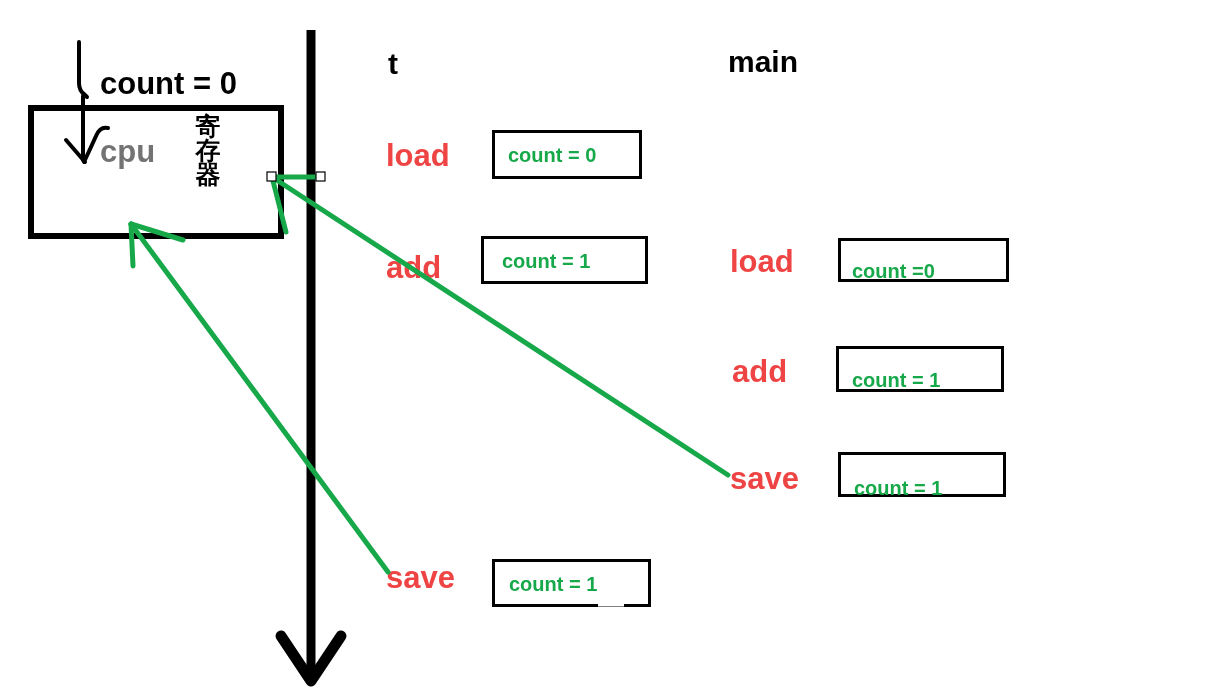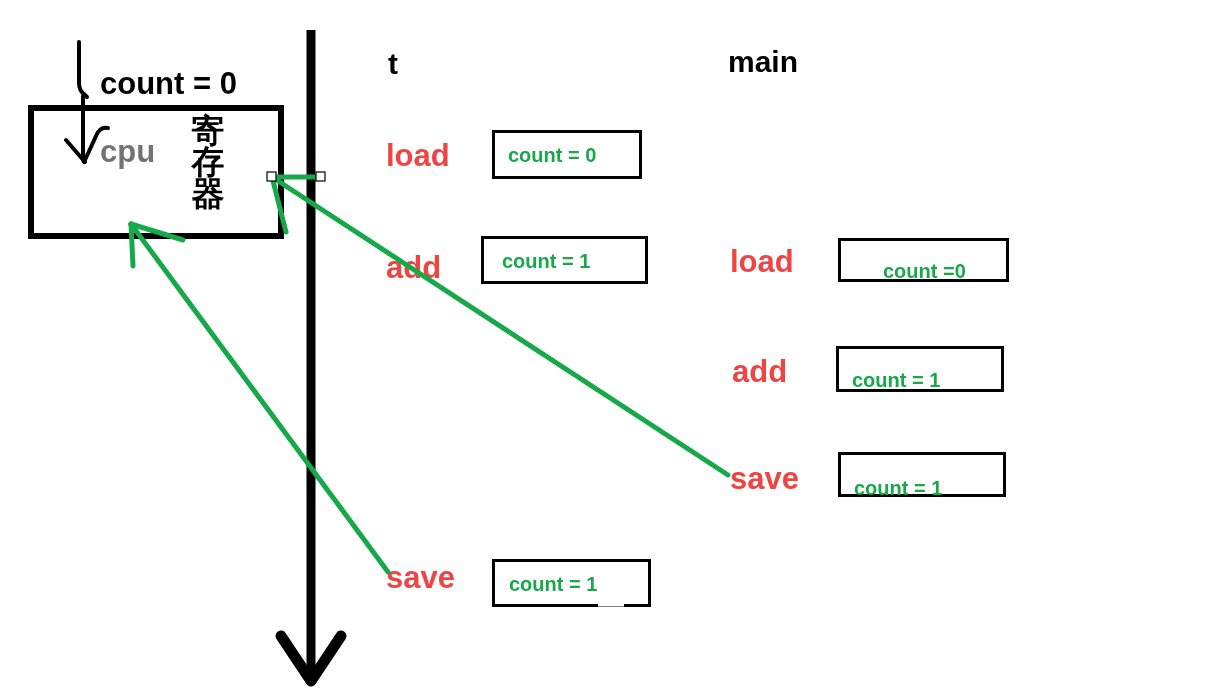--- a/index.html
+++ b/index.html
@@ -37,21 +37,21 @@
   #count-init-label {
     left: 100px; top: 66px;
     font-size: 31px;
     font-weight: bold;
     color: #000000;
     white-space: nowrap;
   }
   #register-label {
     left: 189px; top: 115px;
     width: 38px;
-    font-size: 33px;
+    font-size: 25px;
     font-weight: bold;
     color: #000000;
     line-height: 0.95;
     text-align: center;
     word-break: break-all;
   }
 
   
   .col-head {
     font-size: 30px;
@@ -126,21 +126,21 @@
   <div class="abs op-label" style="left:386px; top:250px;">add</div>
   <div class="abs val-box" style="left:481px; top:236px; width:167px; height:48px;"></div>
   <div class="abs val-text" style="left:502px; top:250px;">count = 1</div>
 
   <div class="abs op-label" style="left:386px; top:560px;">save</div>
   <div class="abs val-box" style="left:492px; top:559px; width:159px; height:48px;"></div>
   <div class="abs val-text" style="left:509px; top:573px;">count = 1</div>
 
   <div class="abs op-label" style="left:730px; top:244px;">load</div>
   <div class="abs val-box" style="left:838px; top:238px; width:171px; height:44px;"></div>
-  <div class="abs val-text" style="left:852px; top:260px;margin-left:31px;">count =0</div>
+  <div class="abs val-text" style="left:852px; top:260px;">count =0</div>
 
   <div class="abs op-label" style="left:732px; top:354px;">add</div>
   <div class="abs val-box" style="left:836px; top:346px; width:168px; height:46px;"></div>
   <div class="abs val-text" style="left:852px; top:369px;">count = 1</div>
 
   <div class="abs op-label" style="left:730px; top:461px;">save</div>
   <div class="abs val-box" style="left:838px; top:452px; width:168px; height:45px;"></div>
   <div class="abs val-text" style="left:854px; top:477px;">count = 1</div>
 
   <svg class="abs" id="overlay" viewBox="0 0 1230 700">

